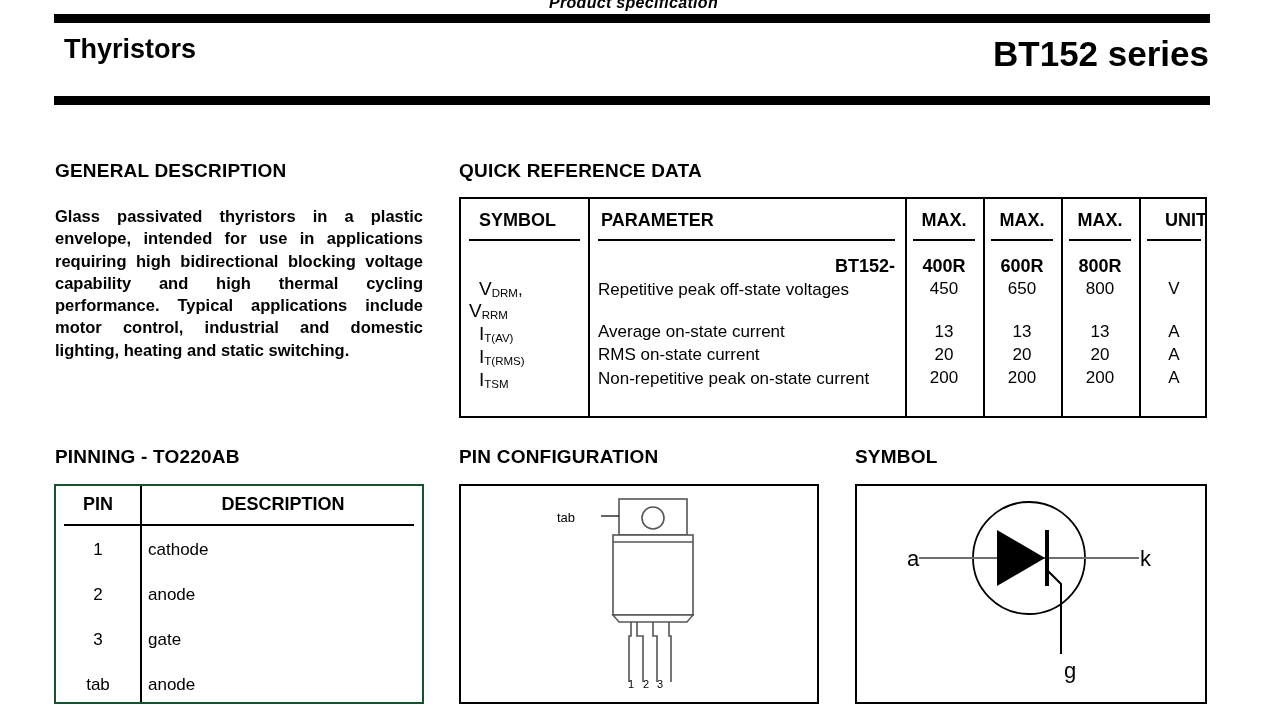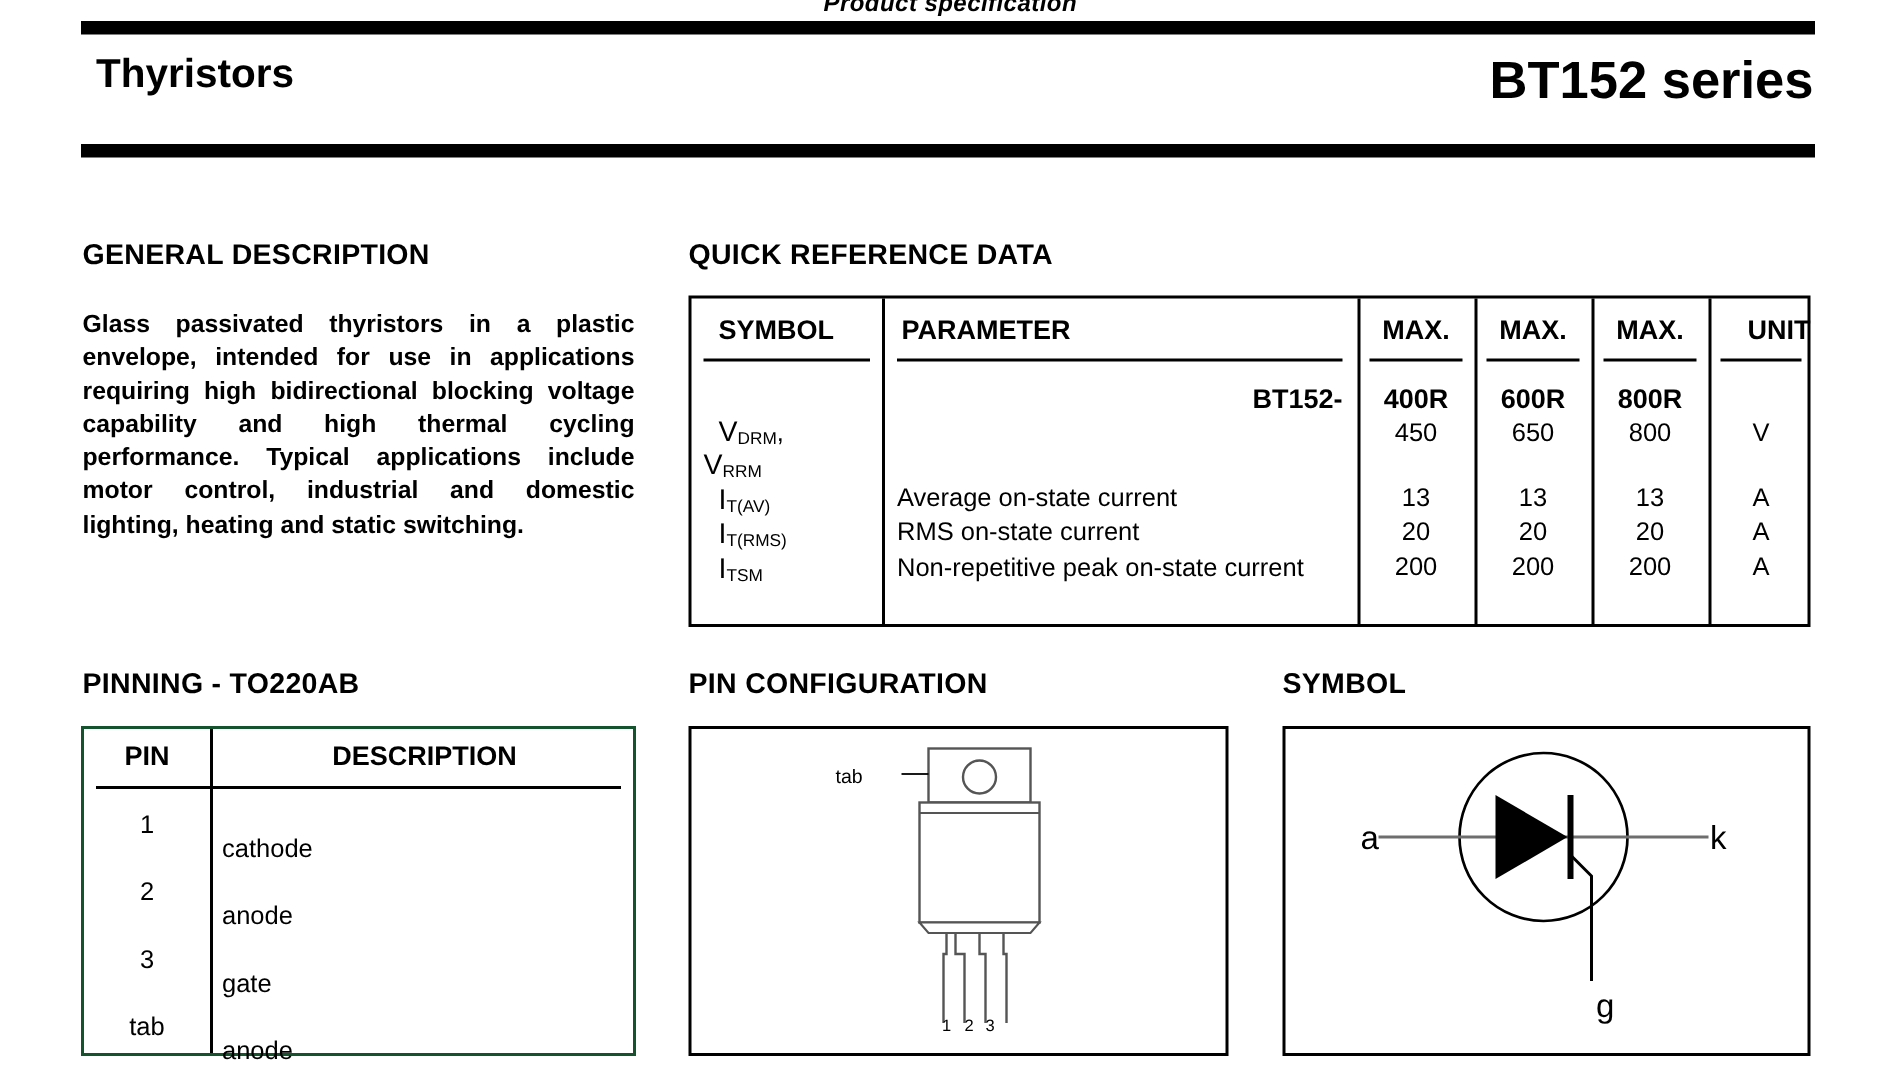--- a/index.html
+++ b/index.html
@@ -155,21 +155,20 @@
     position: absolute;
     left: 0;
     width: 84px;
     text-align: center;
     font-size: 17px;
   }
   .pin-desc {
     position: absolute;
     left: 92px;
     font-size: 17px;
-    margin-top: 16px;
   }
 
   
   .boxfig {
     position: absolute;
     border: 2px solid #000;
     box-sizing: border-box;
     background: #fff;
   }
   #pinconf-box { left: 459px; top: 484px; width: 360px; height: 220px; }
@@ -228,20 +227,21 @@
   <div class="qrd-cell qrd-head" style="left:452px; top:57px; width:62px; text-align:center;">400R</div>
   <div class="qrd-cell qrd-head" style="left:530px; top:57px; width:62px; text-align:center;">600R</div>
   <div class="qrd-cell qrd-head" style="left:608px; top:57px; width:62px; text-align:center;">800R</div>
 
   <div class="qrd-cell" style="left:18px; top:79px;">
     <span class="bigsym">V</span><span class="sub">DRM</span><span>,</span>
   </div>
   <div class="qrd-cell" style="left:8px; top:101px;">
     <span class="bigsym">V</span><span class="sub">RRM</span>
   </div>
+  <div class="qrd-cell" style="left:137px; top:80px; width:300px; line-height:22px;">Repetitive peak off-state voltages</div>
   <div class="qrd-cell" style="left:452px; top:80px; width:62px; text-align:center;">450</div>
   <div class="qrd-cell" style="left:530px; top:80px; width:62px; text-align:center;">650</div>
   <div class="qrd-cell" style="left:608px; top:80px; width:62px; text-align:center;">800</div>
   <div class="qrd-cell" style="left:686px; top:80px; width:54px; text-align:center;">V</div>
 
   <div class="qrd-cell" style="left:18px; top:124px;">
     <span class="bigsym">I</span><span class="sub">T(AV)</span>
   </div>
   <div class="qrd-cell" style="left:137px; top:123px;">Average on-state current</div>
   <div class="qrd-cell" style="left:452px; top:123px; width:62px; text-align:center;">13</div>

